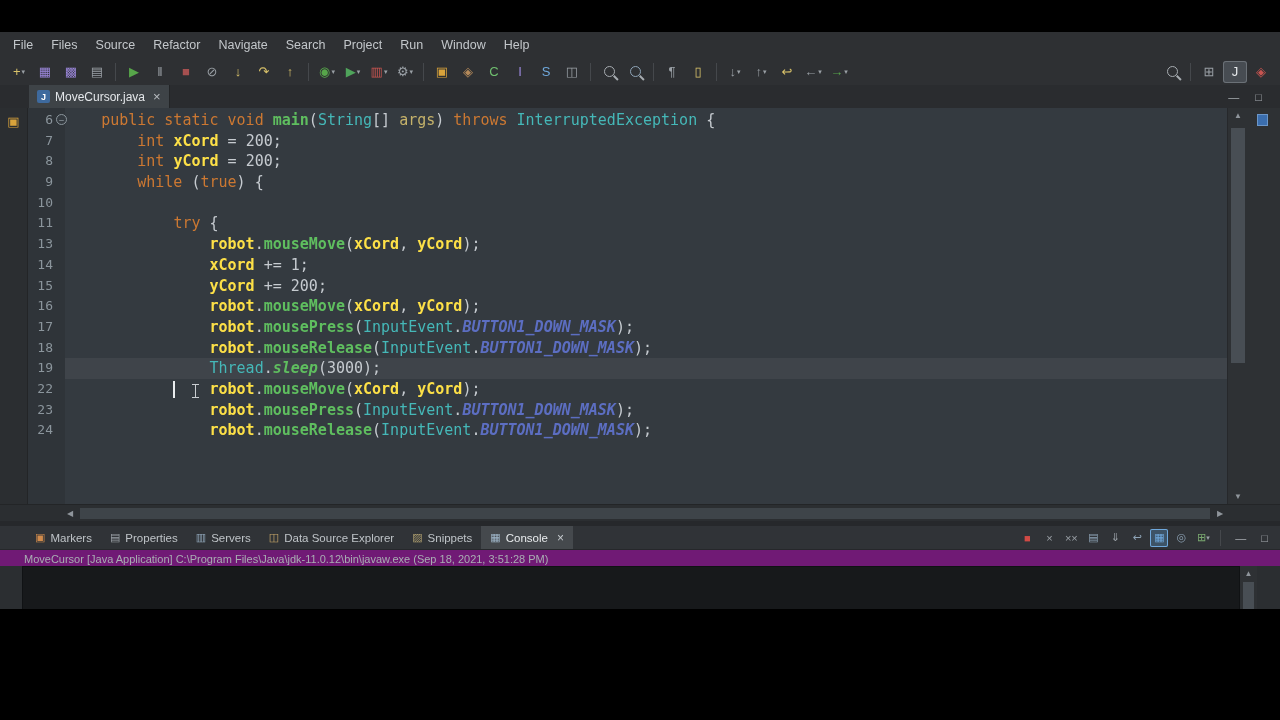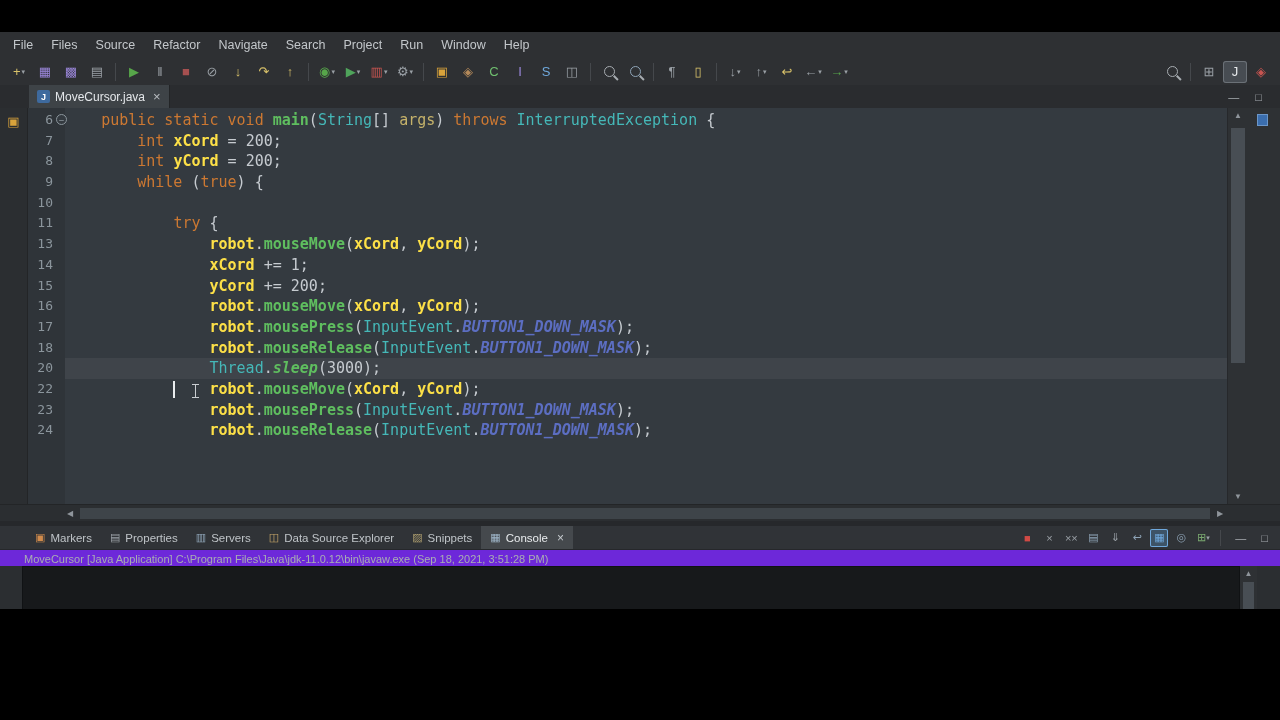--- a/index.html
+++ b/index.html
@@ -87,21 +87,21 @@
   .btab.active{background:#45494D;color:#E9ECEE;}
   .btab .bclose{margin-left:4px;color:#C6CBCF;font-size:12px;}
   .ctoolbar{margin-left:auto;display:flex;align-items:center;gap:4px;padding-right:10px;}
   .cbtn{width:18px;height:18px;display:flex;align-items:center;justify-content:center;font-size:11px;border-radius:2px;}
   .cbtn.active{background:#3D5366;box-shadow:inset 0 0 0 1px #6FA8DC;}
   .cbtn .dd{font-size:7px;color:#9AA0A6;}
   .csep{width:1px;height:16px;background:#45484C;margin:0 4px;}
   .panel-winbtns{display:flex;gap:15px;align-items:center;color:#A8ADB2;font-size:11px;padding-right:12px;}
 
   
-  .ctitle{top:549px;height:17px;background:#6d28d9;border-top:1px solid #26282B;color:#A9AEB3;
+  .ctitle{top:549px;height:17px;background:#701a75;border-top:1px solid #26282B;color:#A9AEB3;
           font-size:11px;display:flex;align-items:center;padding-left:24px;}
   .consolerow{top:566px;height:93px;background:#2B2E31;}
   .console-content{position:absolute;left:22px;top:0;bottom:0;right:40px;background:#17191B;border:1px solid #101214;}
   .cvscroll{position:absolute;right:23px;top:0;bottom:0;width:17px;background:#2E3134;}
   .cvthumb{position:absolute;left:3px;right:3px;top:16px;bottom:16px;background:#484E54;}
   .chscroll{top:659px;height:16px;background:#2B2E31;}
   .chs-left{left:24px;} .chs-right{right:38px;}
   .chthumb{position:absolute;left:42px;right:56px;top:3px;height:10px;background:#474C51;}
 
   
@@ -316,21 +316,21 @@
         </div>
         <div class="crow">
           <div class="cnum">17</div>
           <div class="ctext"><span class="tk-p">                </span><span class="tk-v">robot</span><span class="tk-p">.</span><span class="tk-m">mousePress</span><span class="tk-p">(</span><span class="tk-t">InputEvent</span><span class="tk-p">.</span><span class="tk-c">BUTTON1_DOWN_MASK</span><span class="tk-p">);</span></div>
         </div>
         <div class="crow">
           <div class="cnum">18</div>
           <div class="ctext"><span class="tk-p">                </span><span class="tk-v">robot</span><span class="tk-p">.</span><span class="tk-m">mouseRelease</span><span class="tk-p">(</span><span class="tk-t">InputEvent</span><span class="tk-p">.</span><span class="tk-c">BUTTON1_DOWN_MASK</span><span class="tk-p">);</span></div>
         </div>
         <div class="crow active">
-          <div class="cnum">20</div>
+          <div class="cnum">19</div>
           <div class="ctext"><span class="tk-p">                </span><span class="tk-t">Thread</span><span class="tk-p">.</span><span class="tk-sm">sleep</span><span class="tk-p">(</span><span class="tk-n">3000</span><span class="tk-p">);</span></div>
         </div>
         <div class="crow">
           <div class="cnum">22</div>
           <div class="ctext"><span class="tk-p">                </span><span class="tk-v">robot</span><span class="tk-p">.</span><span class="tk-m">mouseMove</span><span class="tk-p">(</span><span class="tk-v">xCord</span><span class="tk-p">, </span><span class="tk-v">yCord</span><span class="tk-p">);</span></div>
         </div>
         <div class="crow">
           <div class="cnum">23</div>
           <div class="ctext"><span class="tk-p">                </span><span class="tk-v">robot</span><span class="tk-p">.</span><span class="tk-m">mousePress</span><span class="tk-p">(</span><span class="tk-t">InputEvent</span><span class="tk-p">.</span><span class="tk-c">BUTTON1_DOWN_MASK</span><span class="tk-p">);</span></div>
         </div>

